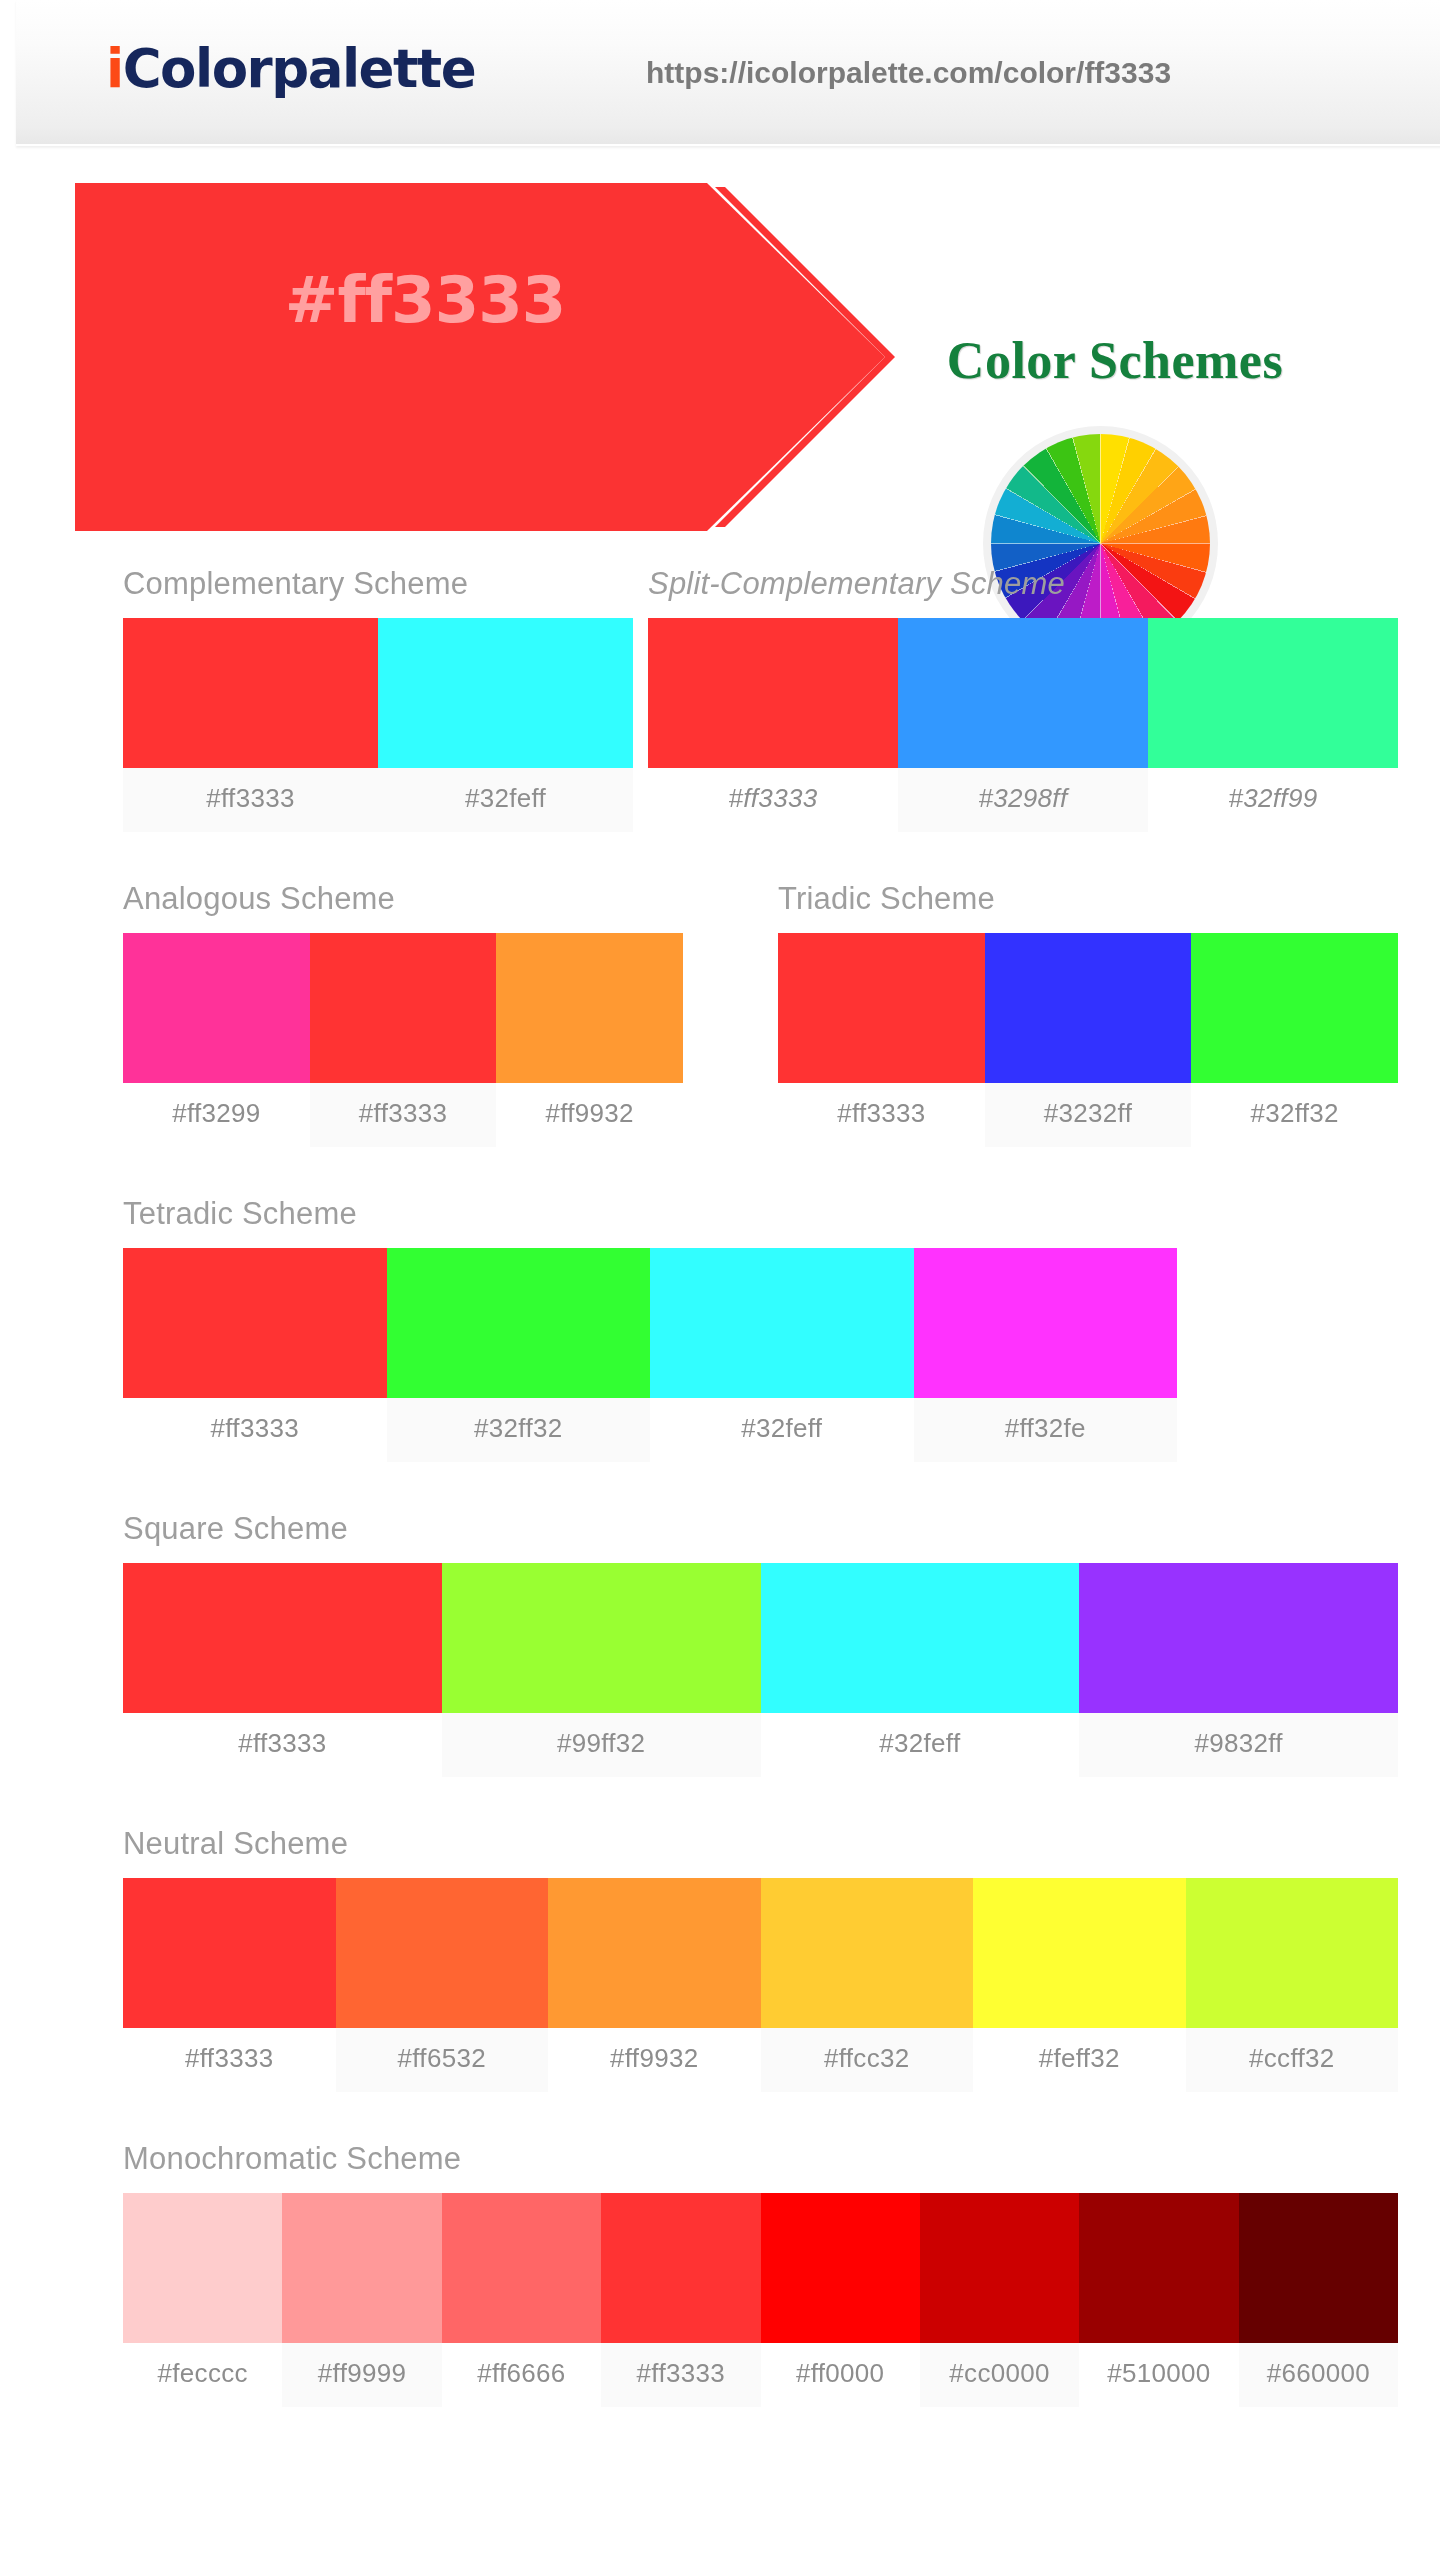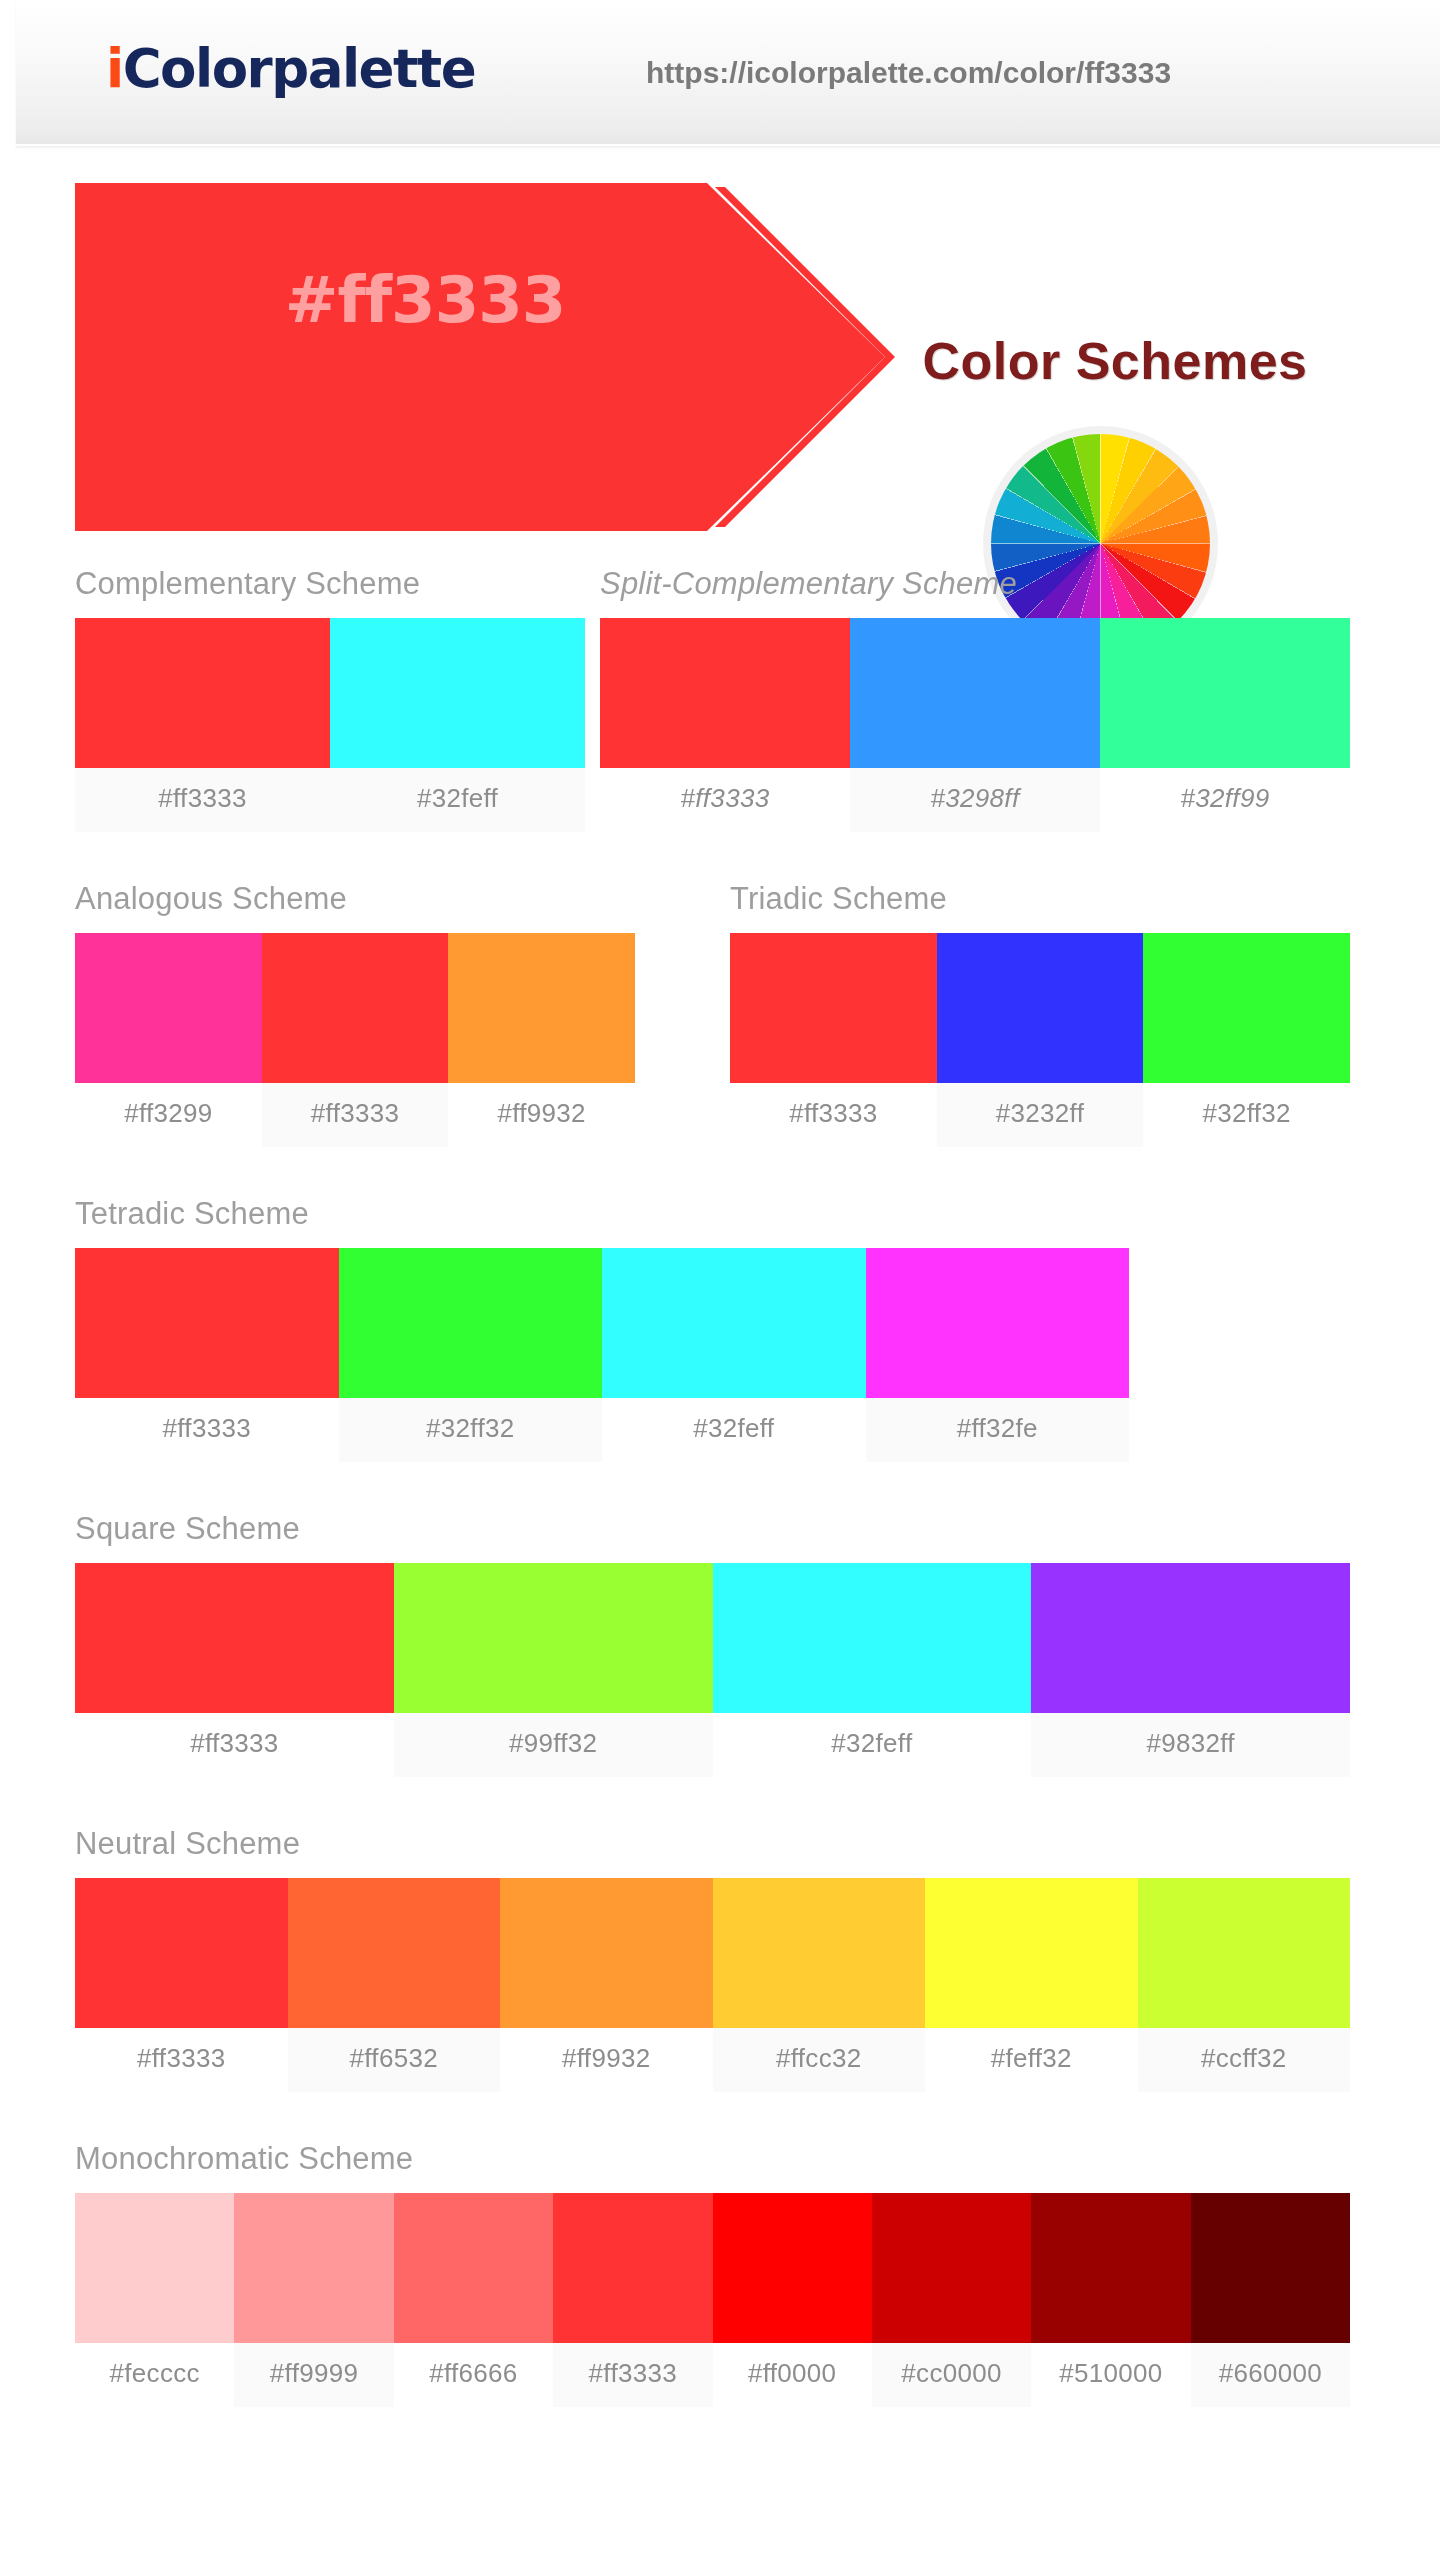--- a/index.html
+++ b/index.html
@@ -103,22 +103,22 @@
   }
 
   .schemes-title {
     position: absolute;
     left: 855px;
     top: 185px;
     width: 520px;
     text-align: center;
     font-size: 52px;
     font-weight: bold;
-    color: #7f1d1d;
-    font-family: Liberation Sans, sans-serif;
+    color: #15803d;
+    font-family: Liberation Serif, serif;
     letter-spacing: 0.5px;
     text-shadow: 1px 1px 1px rgba(0,0,0,0.18);
     white-space: nowrap;
   }
 
   .wheel-outer {
     position: absolute;
     left: 983px;
     top: 280px;
     width: 235px;
@@ -172,20 +172,21 @@
 
   
   .schemes-area {
     position: absolute;
     left: 0;
     top: 566px;
     width: 1440px;
   }
   .scheme-block {
     position: absolute;
+    margin-left: 48px;
   }
   .scheme-label {
     font-size: 31px;
     color: #9e9e9e;
     font-weight: 300;
     font-family: "Liberation Sans", sans-serif;
     letter-spacing: 0.2px;
     white-space: nowrap;
     margin-bottom: 16px;
   }

